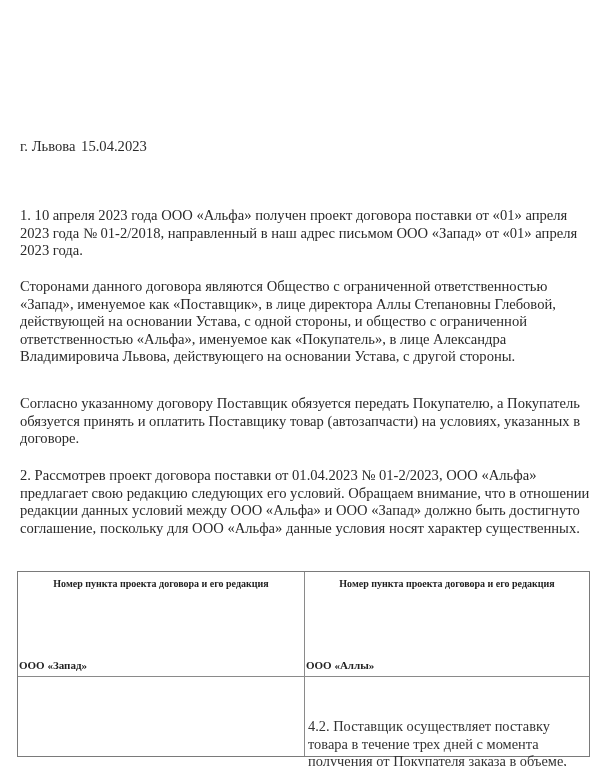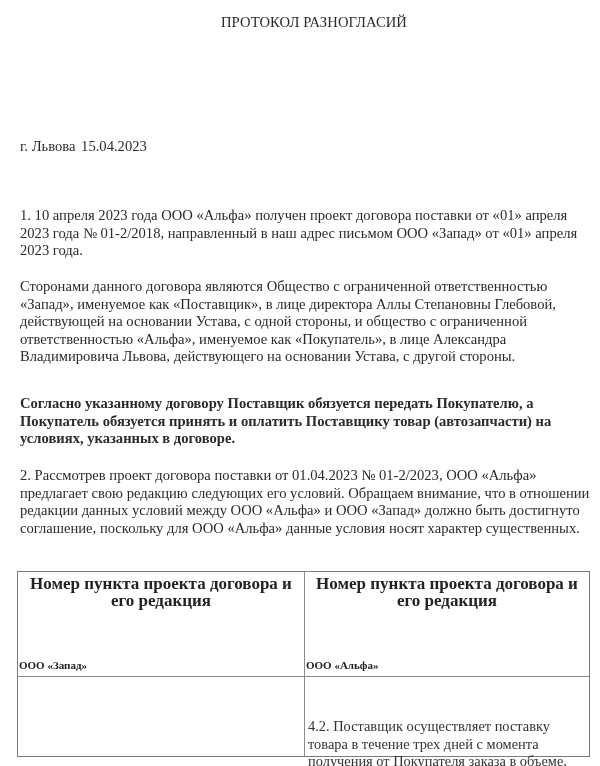--- a/index.html
+++ b/index.html
@@ -44,21 +44,21 @@
       margin-left: 2px;
     }
     .para {
       position: absolute;
       left: 20px;
       width: 572px;
       margin: 0;
     }
     #p1 { top: 207px; }
     #p2 { top: 278px; }
-    #p3 { top: 395px; font-weight: bold; }
+    #p3 { top: 395px; }
     #p4 { top: 467px; }
 
     .table {
       position: absolute;
       left: 17px;
       top: 571px;
       width: 573px;
       height: 186px;
       border: 1.5px solid #7a7a7a;
       box-sizing: border-box;
@@ -90,21 +90,21 @@
     }
     .head-cell.left { left: 0; }
     .head-cell.right { left: 287px; width: 284px; }
     .head-title {
       position: absolute;
       top: 3px;
       left: 10px;
       right: 10px;
       text-align: center;
       font-weight: bold;
-      font-size: 17px;
+      font-size: 10px;
       line-height: 17px;
       color: #222;
     }
     .head-party {
       position: absolute;
       left: 1px;
       bottom: 2px;
       font-weight: bold;
       font-size: 11px;
       color: #222;
@@ -119,21 +119,20 @@
     .body-text {
       font-size: 14.4px;
       line-height: 17.5px;
       color: #333;
     }
   </style>
 </head>
 <body>
 
 <div class="doc-title">
-  <span class="t1">ПРОТОКОЛ РАЗНОГЛАСИЙ</span>
 </div>
 
 <div class="place-date">
   <span>г. Львова</span>
   <span class="date">15.04.2023</span>
 </div>
 
 <p class="para" id="p1">1. 10 апреля 2023 года ООО «Альфа» получен проект договора поставки от «01» апреля 2023 года № 01-2/2018, направленный в наш адрес письмом ООО «Запад» от «01» апреля 2023 года.</p>
 <p class="para" id="p2">Сторонами данного договора являются Общество с ограниченной ответственностью «Запад», именуемое как «Поставщик», в лице директора Аллы Степановны Глебовой, действующей на основании Устава, с одной стороны, и общество с ограниченной ответственностью «Альфа», именуемое как «Покупатель», в лице Александра Владимировича Львова, действующего на основании Устава, с другой стороны.</p>
 <p class="para" id="p3">Согласно указанному договору Поставщик обязуется передать Покупателю, а Покупатель обязуется принять и оплатить Поставщику товар (автозапчасти) на условиях, указанных в договоре.</p>
@@ -143,21 +142,21 @@
   <div class="vdiv"></div>
   <div class="hdiv"></div>
 
   <div class="cell head-cell left">
     <div class="head-title">Номер пункта проекта договора и его редакция</div>
     <div class="head-party">ООО «Запад»</div>
   </div>
 
   <div class="cell head-cell right">
     <div class="head-title">Номер пункта проекта договора и его редакция</div>
-    <div class="head-party">ООО «Альфа»</div>
+    <div class="head-party">ООО «Аллы»</div>
   </div>
 
   <div class="cell body-cell left">
     <div class="body-text"></div>
   </div>
 
   <div class="cell body-cell right">
     <div class="body-text">4.2. Поставщик осуществляет поставку товара в течение трех дней с момента получения от Покупателя заказа в объеме, указанном в заявке</div>
   </div>
 </div>

